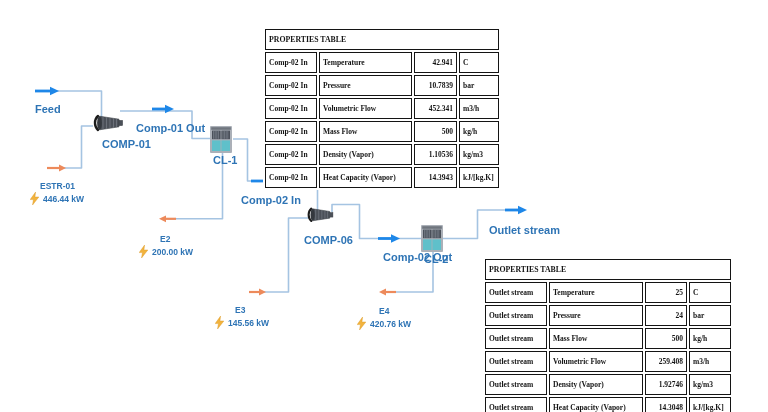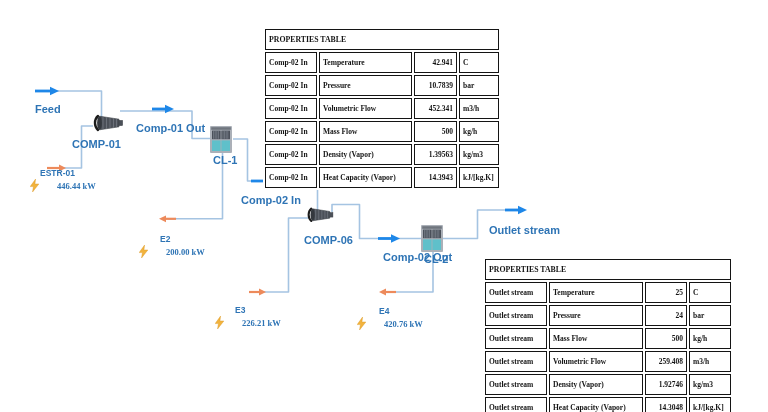--- a/index.html
+++ b/index.html
@@ -2,21 +2,21 @@
 <html><head>
 <meta charset="utf-8">
 <style>
   html,body{margin:0;padding:0;background:#fff;}
   #canvas{position:relative;width:768px;height:412px;background:#ffffff;overflow:hidden;
           font-family:"Liberation Sans",sans-serif;}
   #pfd-svg{position:absolute;left:0;top:0;}
   .pfd-label{position:absolute;font-size:11px;font-weight:700;color:#2E74B5;white-space:nowrap;line-height:10px;}
   .energy-block{position:absolute;font-size:8.5px;font-weight:700;color:#2E74B5;white-space:nowrap;line-height:10px;}
   .energy-block .e-name{display:block;}
-  .energy-block .e-row{display:flex;align-items:center;gap:18px;margin-top:1px;font-family:Liberation Serif, serif;}
+  .energy-block .e-row{display:flex;align-items:center;gap:4px;margin-top:1px;}
   .props-table{position:absolute;border-collapse:separate;border-spacing:2px;background:#fff;table-layout:fixed;}
   .props-table td{box-sizing:border-box;border:1px solid #141414;height:21px;padding:1px 3px;
                   font-size:7.5px;font-weight:700;color:#141414;white-space:nowrap;overflow:hidden;
                   font-family:Liberation Serif, serif;vertical-align:middle;}
   .props-table td.c-value{text-align:right;}
   .props-table td.title-cell{font-size:7.8px;}
 </style>
 </head>
 <body>
 
@@ -92,30 +92,30 @@
       <polygon points="386,288.6 379,292 386,295.4" fill="#ED8A5B"></polygon>
     </g>
 
     <use href="#compressor-sym" x="0" y="0" transform="translate(92,113)"></use>
     <use href="#compressor-sym" transform="translate(306,206) scale(0.88)"></use>
     <use href="#cooler-sym" transform="translate(210,126)"></use>
     <use href="#cooler-sym" transform="translate(421,225)"></use>
   </svg>
 
   <div class="pfd-label" style="left:35px;top:104px">Feed</div>
-  <div class="pfd-label" style="left:72px;top:139px">COMP-01</div>
+  <div class="pfd-label" style="left:102px;top:139px">COMP-01</div>
   <div class="pfd-label" style="left:136px;top:123px">Comp-01 Out</div>
   <div class="pfd-label" style="left:213px;top:155px">CL-1</div>
   <div class="pfd-label" style="left:241px;top:195px">Comp-02 In</div>
   <div class="pfd-label" style="left:304px;top:235px">COMP-06</div>
   <div class="pfd-label" style="left:383px;top:252px">Comp-02 Out</div>
   <div class="pfd-label" style="left:424px;top:254px">CL-2</div>
   <div class="pfd-label" style="left:489px;top:225px">Outlet stream</div>
 
-  <div class="energy-block" style="left:30px;top:168px">
+  <div class="energy-block" style="left:30px;top:181px">
     <span class="e-name" style="padding-left:10px">ESTR-01</span>
     <span class="e-row">
       <svg width="9" height="13" viewBox="0 0 8 12">
           <polygon points="5,0 0,7 3,7 2.2,12 8,4.6 4.4,4.6" fill="#F2B33D" stroke="#DD9A2B" stroke-width="0.4"></polygon>
         </svg>
       <span>446.44 kW</span>
     </span>
   </div>
   <div class="energy-block" style="left:139px;top:234px">
     <span class="e-name" style="padding-left:21px">E2</span>
@@ -125,21 +125,21 @@
         </svg>
       <span>200.00 kW</span>
     </span>
   </div>
   <div class="energy-block" style="left:215px;top:305px">
     <span class="e-name" style="padding-left:20px">E3</span>
     <span class="e-row">
       <svg width="9" height="13" viewBox="0 0 8 12">
           <polygon points="5,0 0,7 3,7 2.2,12 8,4.6 4.4,4.6" fill="#F2B33D" stroke="#DD9A2B" stroke-width="0.4"></polygon>
         </svg>
-      <span>226.21 kW</span>
+      <span>145.56 kW</span>
     </span>
   </div>
   <div class="energy-block" style="left:357px;top:306px">
     <span class="e-name" style="padding-left:22px">E4</span>
     <span class="e-row">
       <svg width="9" height="13" viewBox="0 0 8 12">
           <polygon points="5,0 0,7 3,7 2.2,12 8,4.6 4.4,4.6" fill="#F2B33D" stroke="#DD9A2B" stroke-width="0.4"></polygon>
         </svg>
       <span>420.76 kW</span>
     </span>
@@ -176,21 +176,21 @@
         </tr>
         <tr>
           <td>Comp-02 In</td>
           <td>Mass Flow</td>
           <td class="c-value">500</td>
           <td>kg/h</td>
         </tr>
         <tr>
           <td>Comp-02 In</td>
           <td>Density (Vapor)</td>
-          <td class="c-value">1.39563</td>
+          <td class="c-value">1.10536</td>
           <td>kg/m3</td>
         </tr>
         <tr>
           <td>Comp-02 In</td>
           <td>Heat Capacity (Vapor)</td>
           <td class="c-value">14.3943</td>
           <td>kJ/[kg.K]</td>
         </tr>
       </tbody>
   </table>

